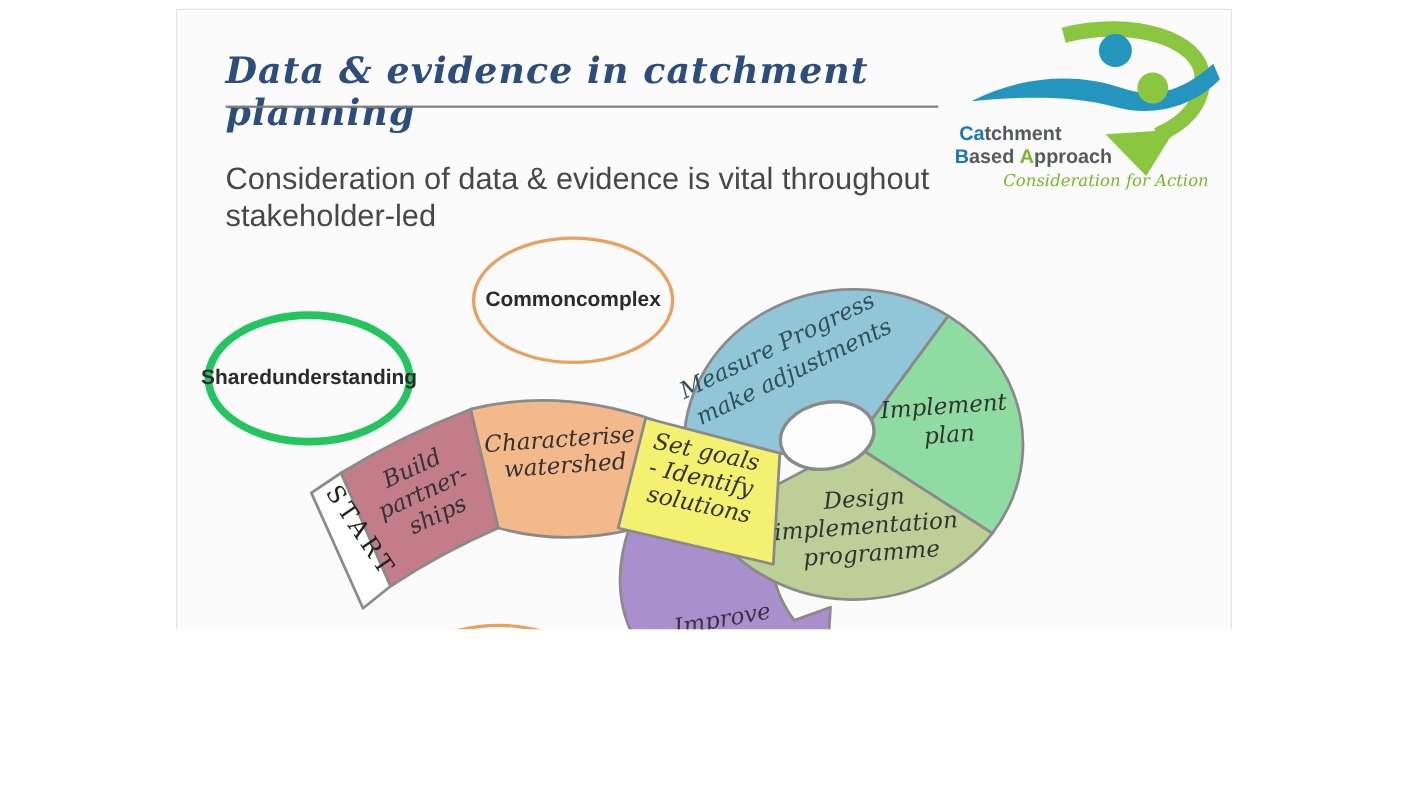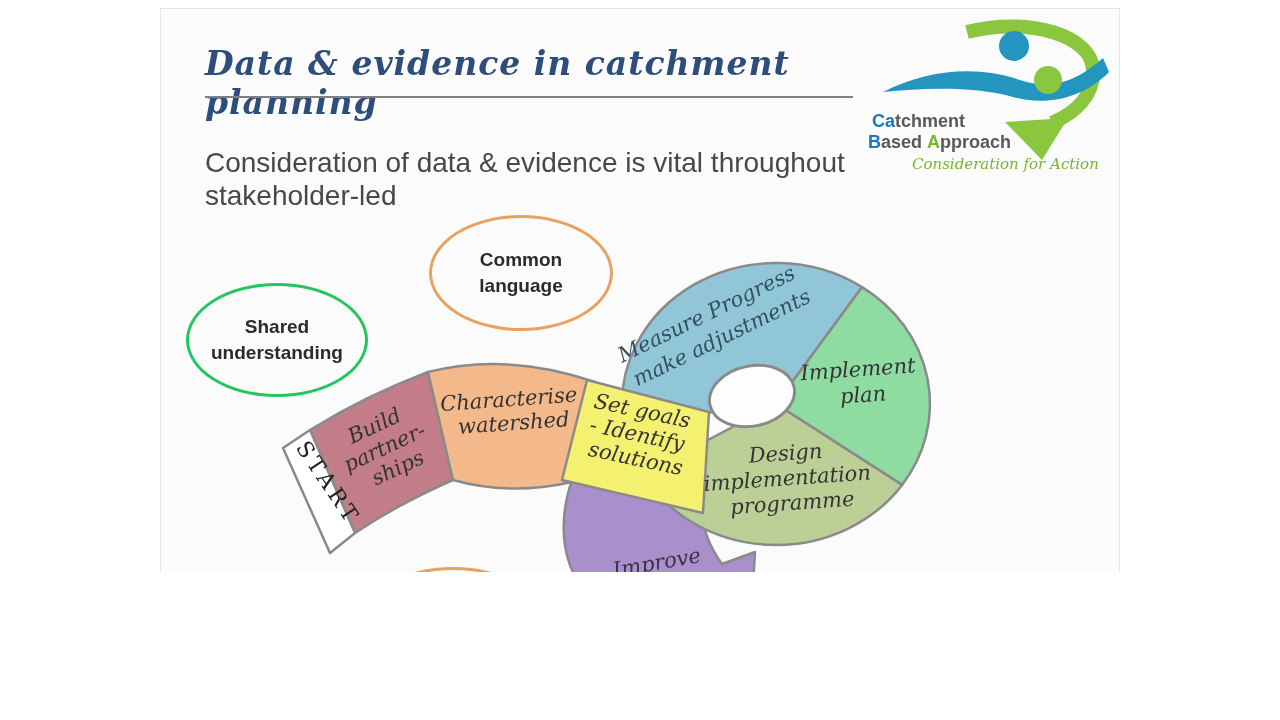--- a/index.html
+++ b/index.html
@@ -17,23 +17,23 @@
             font-size:28px;line-height:33px;color:#484848;margin-top:32px;}
   .subtitle .emph{font-weight:bold;font-style:italic;color:#3d3d3d;}
 
   .logo-text{position:absolute;color:#58595b;font-size:18px;font-weight:600;line-height:21px;}
   .logo-text .acc-blue{color:#1b75bb;font-weight:bold;}
   .logo-text .acc-green{color:#76b82a;font-weight:bold;}
   .logo-tagline{position:absolute;left:912px;top:155px;color:#76b82a;font-size:15px;
                 font-style:italic;font-family:"DejaVu Serif",serif;}
 
   .bubble{position:absolute;border-radius:50%;background:transparent;
-          display:flex;flex-direction:column;align-items:center;justify-content:center;
+          display:flex;flex-direction:row;align-items:center;justify-content:center;
           text-align:center;font-weight:bold;font-size:19px;line-height:26px;color:#2b2b2b;}
-  .bubble.b-maroon{border:3px solid #22c55e;}
+  .bubble.b-maroon{border:7px solid #22c55e;}
   .bubble.b-orange{border:3px solid #e9a25d;}
   .bubble.b-yellow{border:3.5px solid #e3c134;}
 
   svg{position:absolute;left:0;top:0;}
   .seg{stroke:#8a8a8a;stroke-width:2.5;stroke-linejoin:round;}
   .seg-label{font-family:"DejaVu Serif",serif;font-style:italic;font-size:21px;fill:#333333;
              text-anchor:middle;}
   .seg-label.teal{fill:#31505a;}
   .seg-label.purplish{fill:#3a3345;}
   .start-label{font-family:"DejaVu Serif",serif;font-size:22px;fill:#222;letter-spacing:4px;
@@ -119,19 +119,19 @@
   <div class="logo-text" style="left:872px;top:111px;"><span class="acc-blue">Ca</span><span>tchment</span></div>
   <div class="logo-text" style="left:868px;top:132px;"><span class="acc-blue">B</span><span>ased </span><span class="acc-green">A</span><span>pproach</span></div>
   <div class="logo-tagline">Consideration for Action</div>
 
   <div class="bubble b-maroon" style="left:186px;top:283px;width:176px;height:108px;">
     <div>Shared</div>
     <div>understanding</div>
   </div>
   <div class="bubble b-orange" style="left:429px;top:215px;width:178px;height:110px;">
     <div>Common</div>
-    <div>language</div>
+    <div>complex</div>
   </div>
   <div class="bubble b-orange" style="left:360px;top:567px;width:180px;height:108px;">
     <div>process</div>
   </div>
 
 </div>
 
 </body></html>

